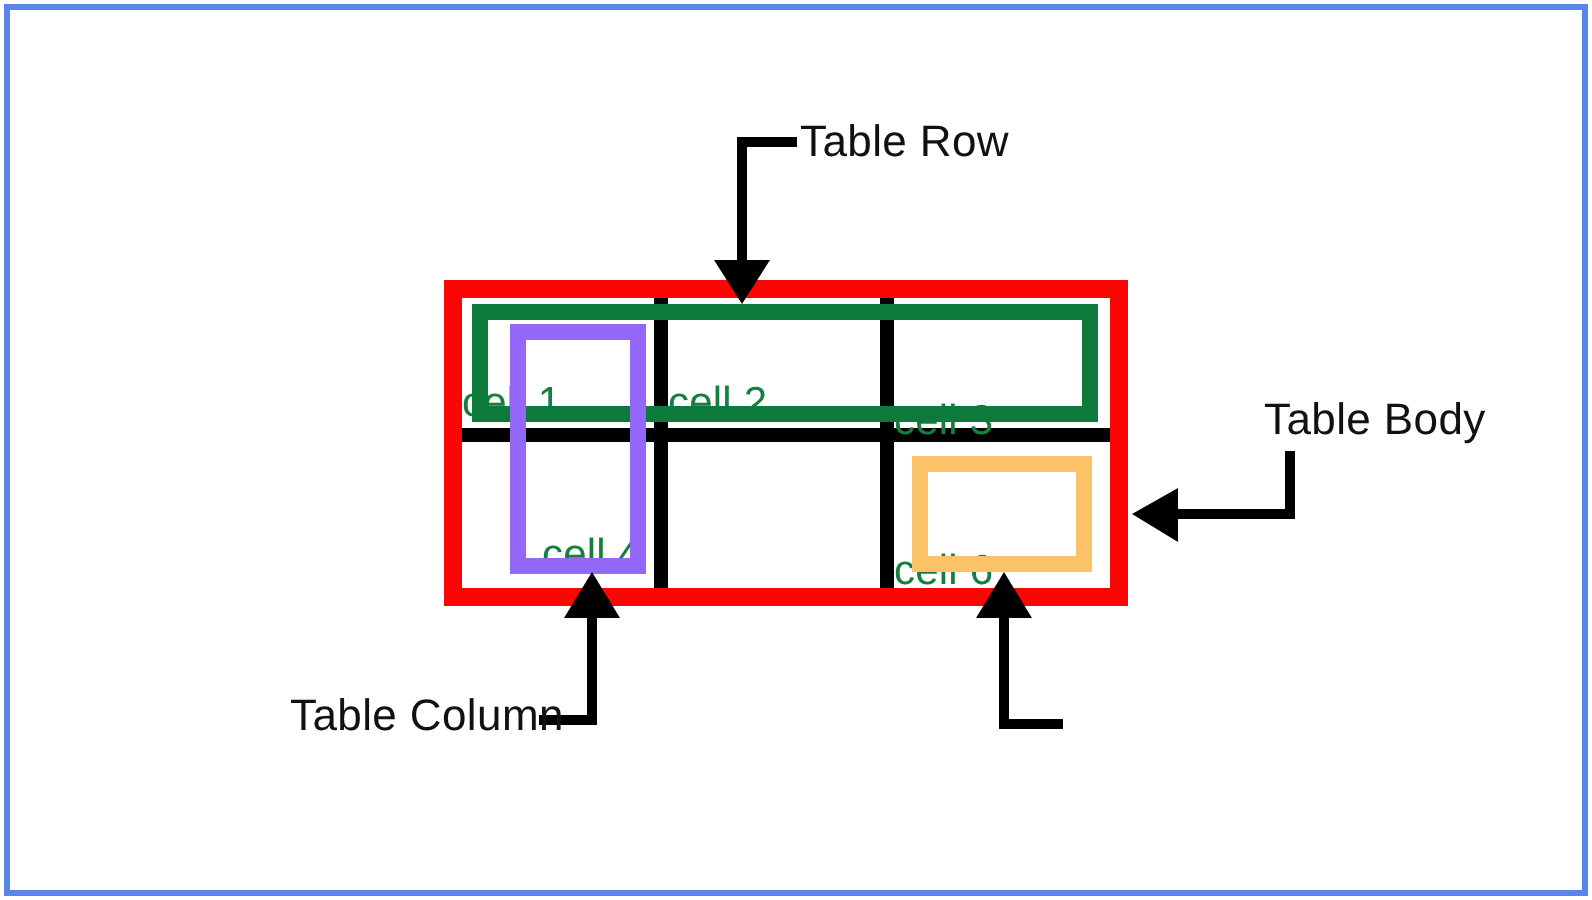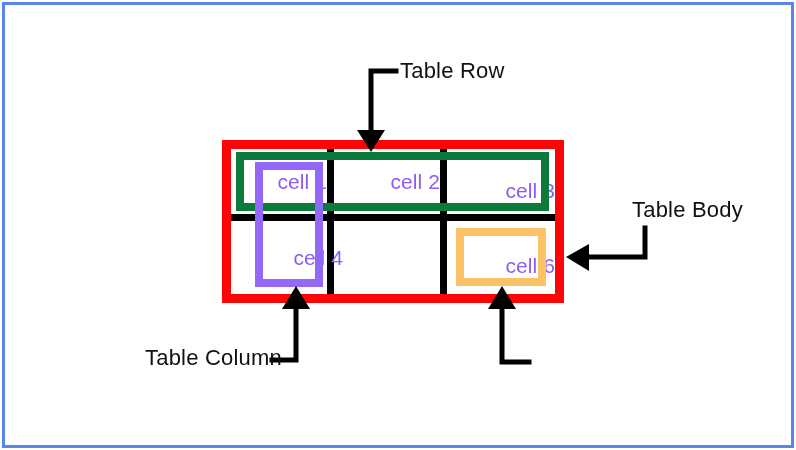--- a/index.html
+++ b/index.html
@@ -47,30 +47,31 @@
   .gridline{position:absolute;background:#000000;}
   #gline-h-mid{left:231px;top:214px;width:324px;height:7px;}
   #gline-v-1{left:327px;top:149px;width:7px;height:145px;}
   #gline-v-2{left:440px;top:149px;width:7px;height:145px;}
 
   
   .cell{
     position:absolute;
     display:flex;
     align-items:center;
-    justify-content:flex-end;
+    justify-content:flex-start;
     font-size:21px;
-    color:#8b5cf6;
+    color:#15803d;
     letter-spacing:.1px;
     white-space:nowrap;
+    margin-top:20px;
   }
   #cell-1{left:231px;top:149px;width:96px;height:65px;}
   #cell-2{left:334px;top:149px;width:106px;height:65px;border-radius:30px;}
   #cell-3{left:447px;top:149px;width:108px;height:83px;}
-  #cell-4{left:231px;top:221px;width:112px;height:73px;}
+  #cell-4{left:231px;top:221px;width:112px;height:73px;padding-left:40px;}
   #cell-5{left:334px;top:221px;width:106px;height:73px;}
   #cell-6{left:447px;top:221px;width:108px;height:90px;}
 
   
   #row-highlight{
     position:absolute;
     left:236px;top:152px;
     width:313px;height:59px;
     box-sizing:border-box;
     border:8px solid #0b7a3b;

